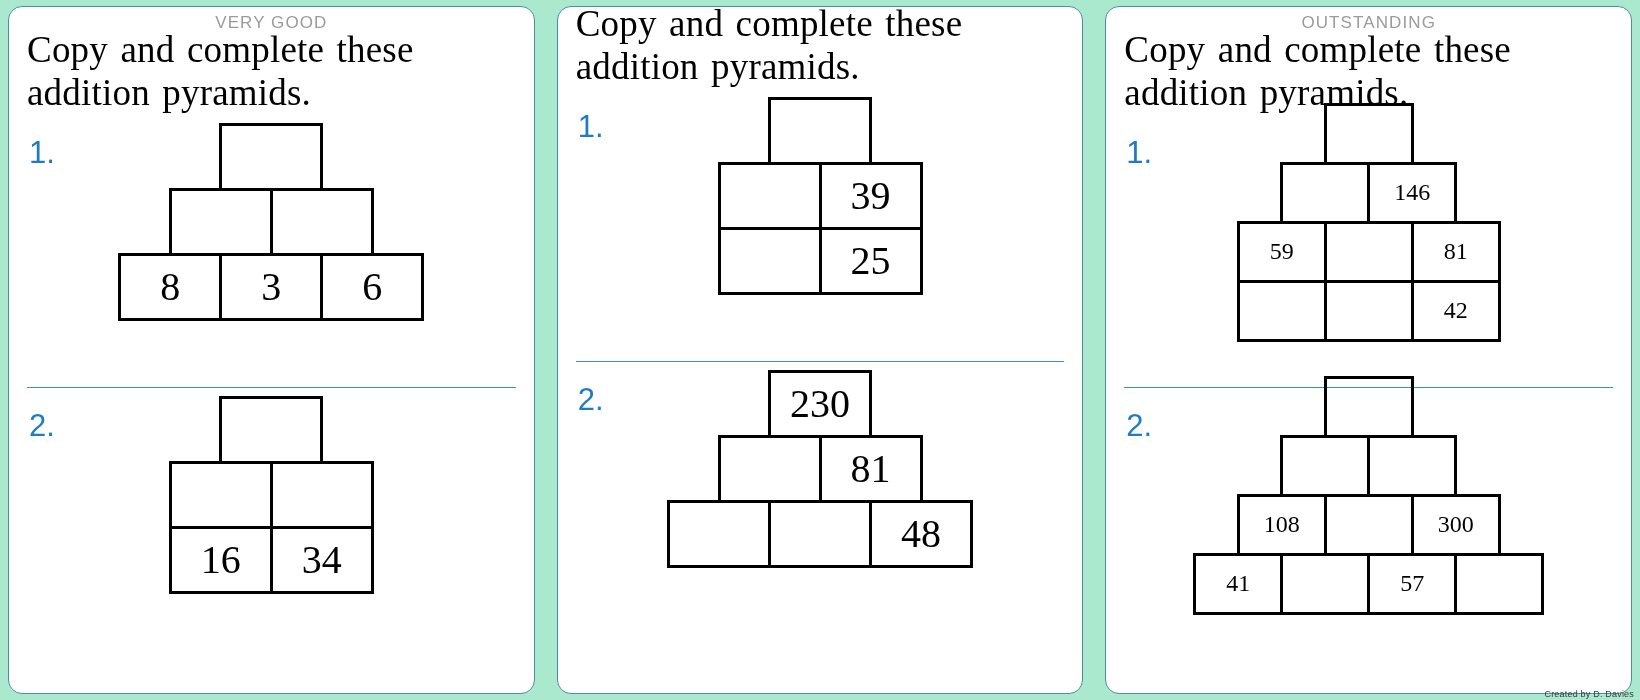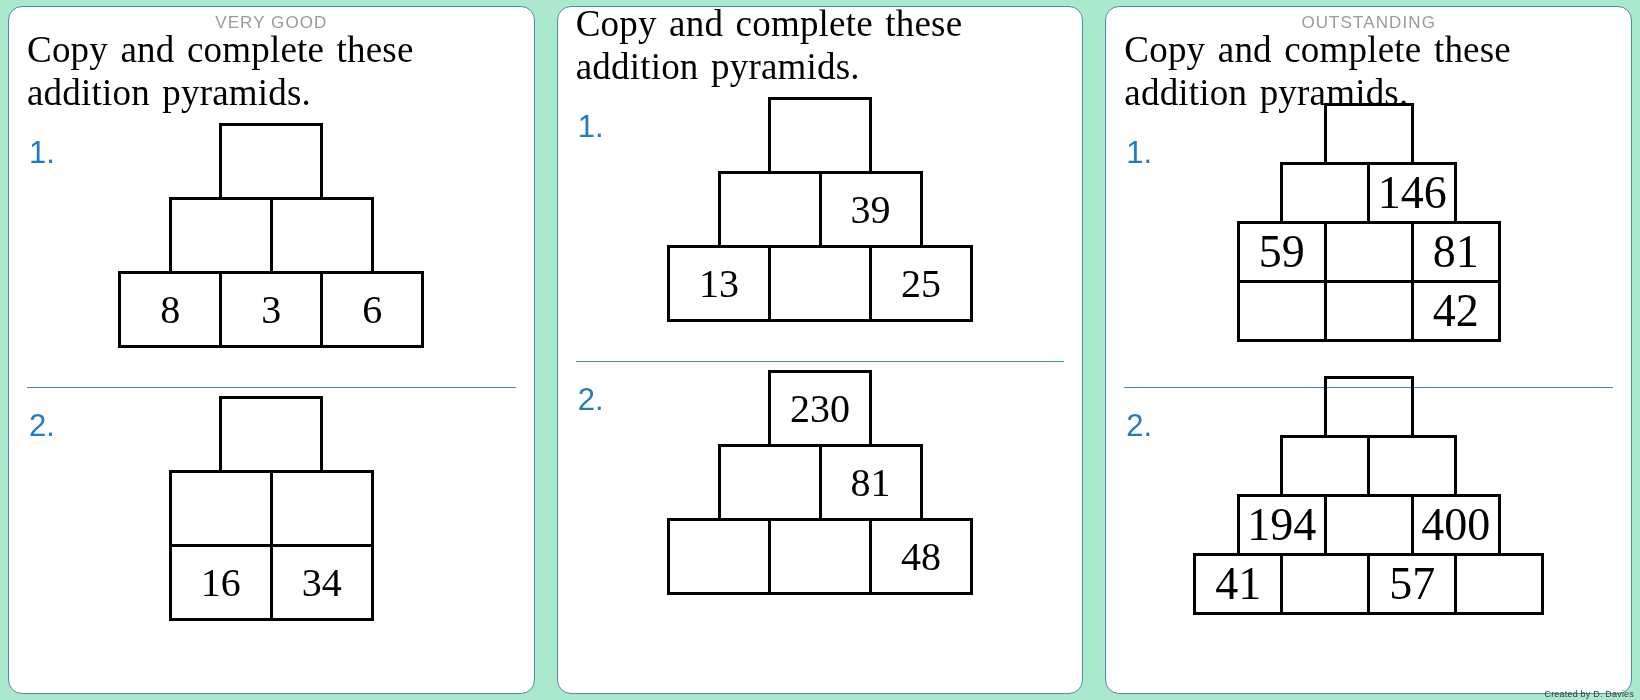--- a/index.html
+++ b/index.html
@@ -107,28 +107,28 @@
     justify-content: center;
     font-family: "Liberation Serif", serif;
     color: #000;
     margin-right: -3px;
     background: transparent;
   }
   .cell:last-child { margin-right: 0; }
 
   .p3 .cell {
     width: 104px;
-    height: 77px;
+    height: 68px;
     font-size: 40px;
   }
 
   .p4 .cell {
     width: 90px;
     height: 62px;
-    font-size: 46px;
+    font-size: 24px;
   }
 
   .footer-note {
     position: absolute;
     right: 6px;
     bottom: 1px;
     font-size: 9px;
     color: #3a3a3a;
     font-family: "Liberation Sans", sans-serif;
     letter-spacing: 0.2px;
@@ -188,21 +188,20 @@
         <div class="problem-number">1.</div>
         <div class="pyramid p3">
           <div class="pyr-row">
             <div class="cell"></div>
           </div>
           <div class="pyr-row">
             <div class="cell"></div>
             <div class="cell">39</div>
           </div>
           <div class="pyr-row">
-            <div class="cell">13</div>
             <div class="cell"></div>
             <div class="cell">25</div>
           </div>
         </div>
       </div>
       <hr class="divider">
       <div class="problem">
         <div class="problem-number">2.</div>
         <div class="pyramid p3">
           <div class="pyr-row">
@@ -253,23 +252,23 @@
         <div class="problem-number">2.</div>
         <div class="pyramid p4">
           <div class="pyr-row">
             <div class="cell"></div>
           </div>
           <div class="pyr-row">
             <div class="cell"></div>
             <div class="cell"></div>
           </div>
           <div class="pyr-row">
-            <div class="cell">194</div>
-            <div class="cell"></div>
-            <div class="cell">400</div>
+            <div class="cell">108</div>
+            <div class="cell"></div>
+            <div class="cell">300</div>
           </div>
           <div class="pyr-row">
             <div class="cell">41</div>
             <div class="cell"></div>
             <div class="cell">57</div>
             <div class="cell"></div>
           </div>
         </div>
       </div>
     </div>

